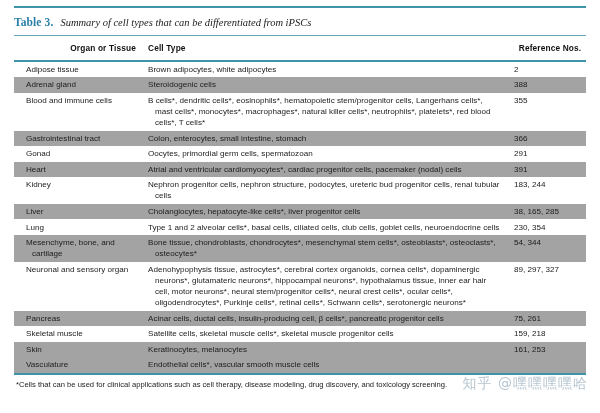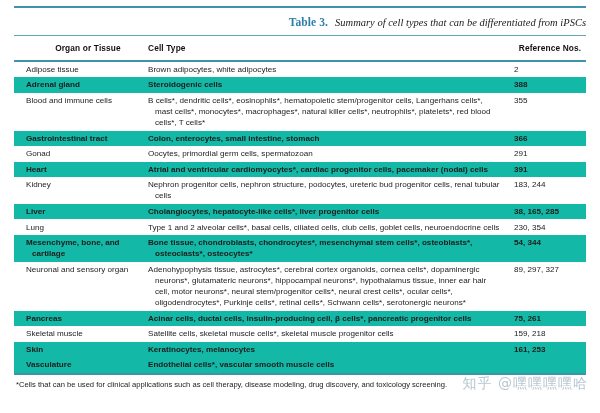--- a/index.html
+++ b/index.html
@@ -40,21 +40,21 @@
     margin: 0;
   }
   .rule-bottom {
     height: 2px;
     background: #3f93a8;
     margin: 0;
   }
 
   
   .caption {
-    text-align: right;
+    text-align: left;
     padding: 4px 0 5px 0;
     white-space: nowrap;
     line-height: 1.1;
   }
   .caption-label {
     font-family: "Liberation Serif", serif;
     font-weight: bold;
     font-size: 11.5px;
     color: #2a7fa8;
     letter-spacing: 0.1px;
@@ -77,21 +77,21 @@
   table.celltable col.c-cell  { width: 374px; }
   table.celltable col.c-ref   { width: 76px; }
 
   thead th {
     font-size: 8.3px;
     font-weight: bold;
     color: #111111;
     padding: 7px 0 7px 0;
     letter-spacing: 0.15px;
   }
-  th.h-organ { text-align: center;   padding-left: 26px; }
+  th.h-organ { text-align: right;   padding-left: 26px; }
   th.h-cell  { text-align: left; padding-left: 12px; }
   th.h-ref   { text-align: center;   padding-left: 4px; }
 
   tbody td {
     font-size: 8.1px;
     color: #1c1c1c;
     vertical-align: top;
     padding: 2.2px 0 2.2px 0;
     line-height: 1.38;
   }
@@ -106,22 +106,21 @@
     padding-right: 8px;
     text-indent: -7px;
     padding-left: 19px;
     margin-top: 20px;
   }
   td.t-ref {
     padding-left: 4px;
     white-space: nowrap;
   }
   tbody tr.shaded td {
-    background: #14b8a6;
-    font-weight: bold;
+    background: #a3a3a3;
   }
 
   
   .footnote {
     font-size: 7.6px;
     color: #1c1c1c;
     padding: 5px 0 0 2px;
     line-height: 1.3;
   }
 

